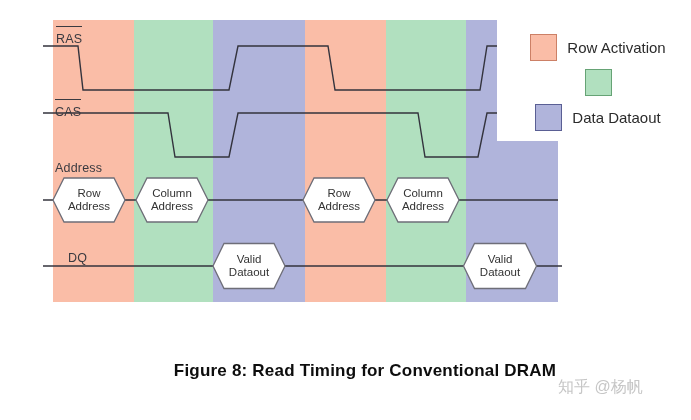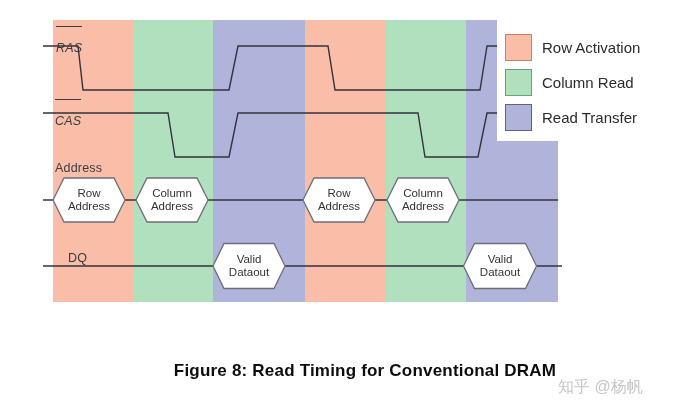--- a/index.html
+++ b/index.html
@@ -6,27 +6,27 @@
   #canvas {
     position:relative; width:691px; height:420px; background:#ffffff;
     font-family:"Liberation Sans", sans-serif; overflow:hidden;
   }
   .band { position:absolute; }
   #wave-svg { position:absolute; left:0; top:0; }
   .sig-label {
     position:absolute; font-size:12.5px; line-height:1.05; color:#3a3a40;
     letter-spacing:0.2px;
   }
-  .sig-label.overline { border-top:1.3px solid #3a3a40; padding-top:15px;font-style:italic; }
+  .sig-label.overline { border-top:1.3px solid #3a3a40; padding-top:6px; }
   #legend {
     position:absolute; left:497px; top:20px; width:194px; height:121px;
     background:#ffffff; box-sizing:border-box; padding:13px 0 0 8px;
     display:flex; flex-direction:column; gap:7px;
   }
-  .legend-row { display:flex; align-items:center; gap:10px; height:28px; }
+  .legend-row { display:flex; align-items:center; gap:10px; height:28px;justify-content:center; }
   .legend-swatch { width:27px; height:27px; box-sizing:border-box; border:1.4px solid #555; }
   .legend-label { font-size:15px; color:#2b2b2b; }
   #caption {
     position:absolute; left:0; top:361px; width:100%; box-sizing:border-box;
     padding-left:39px; text-align:center; font-size:17px; font-weight:bold; color:#0d0d0d;
     letter-spacing:0.2px;
   }
   #watermark {
     position:absolute; left:558px; top:377px; font-size:16px; color:#c6c6c6;
     white-space:nowrap;
@@ -73,25 +73,24 @@
       <div class="sig-label" style="left: 68px; top: 252px;">DQ</div>
     </div>
 
   <div id="legend">
       <div class="legend-row">
         <div class="legend-swatch" style="background: rgb(250, 189, 167); border-color: rgb(204, 128, 102);"></div>
         <span class="legend-label">Row Activation</span>
       </div>
       <div class="legend-row">
         <div class="legend-swatch" style="background: rgb(177, 224, 191); border-color: rgb(102, 163, 117);"></div>
-        <span class="legend-label">Column Read</span>
       </div>
       <div class="legend-row">
         <div class="legend-swatch" style="background: rgb(176, 180, 219); border-color: rgb(90, 95, 148);"></div>
-        <span class="legend-label">Read Transfer</span>
+        <span class="legend-label">Data Dataout</span>
       </div>
     </div>
 
   <div id="caption">Figure 8: Read Timing for Conventional DRAM</div>
 
   <div id="watermark">知乎 @杨帆</div>
 
 </div>
 
 </body></html>

